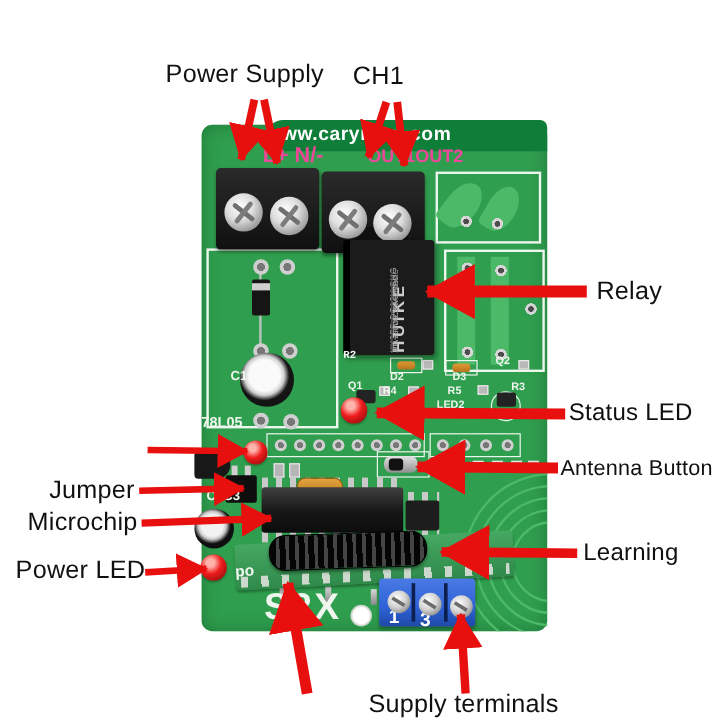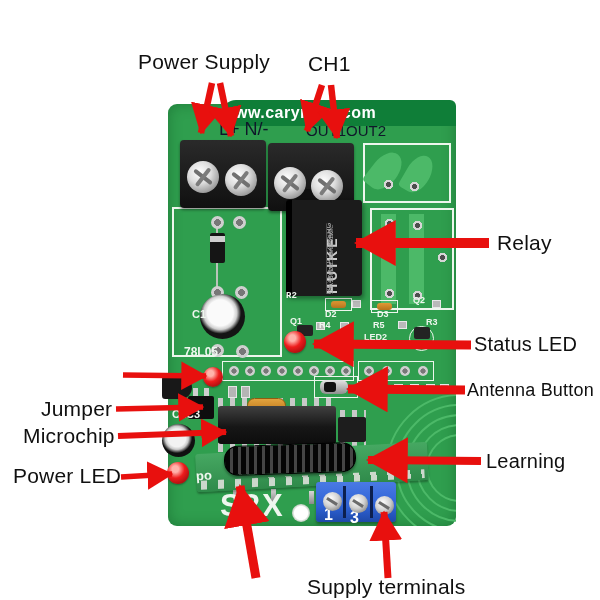--- a/index.html
+++ b/index.html
@@ -7,21 +7,21 @@
          font-family:"Liberation Sans",sans-serif;}
   #stage *{position:absolute;box-sizing:border-box;}
   .lbl{color:#101010;font-size:21px;font-weight:400;white-space:nowrap;z-index:9;letter-spacing:.2px;}
   
   .board{left:168px;top:104px;width:288px;height:422px;background:var(--board);border-radius:9px;z-index:1;
          box-shadow:inset 0 0 14px rgba(0,60,20,.35);}
   .band{left:222px;top:100px;width:234px;height:26px;background:var(--board_dark);
         border-radius:14px 6px 0 0;z-index:2;}
   .band span{position:static;display:block;text-align:center;color:#fff;font-weight:700;
              font-size:16px;line-height:26px;letter-spacing:.5px;}
-  .btxt{color:#0f172a;font-weight:400;z-index:2;white-space:nowrap;}
+  .btxt{color:#ec4899;font-weight:700;z-index:2;white-space:nowrap;}
   
   .tblock{width:86px;height:68px;background:linear-gradient(180deg,#2a2a2a,#101010);border-radius:4px;z-index:3;
           box-shadow:0 2px 3px rgba(0,0,0,.4);}
   .screw{border-radius:50%;background:radial-gradient(circle at 40% 35%,#fff,#ddd 40%,#999 75%,#565656);z-index:4;}
   .screw::before{content:"";position:absolute;left:15%;top:44%;width:70%;height:12%;
                  background:#707070;transform:rotate(38deg);border-radius:2px;}
   .screw::after{content:"";position:absolute;left:44%;top:15%;width:12%;height:70%;
                 background:#7c7c7c;transform:rotate(38deg);border-radius:2px;}
   
   .silk{border:2px solid var(--silk);z-index:2;}
@@ -175,21 +175,21 @@
   <div class="pad" style="left:418px;top:366px;width:10px;height:10px;"></div>
   <div style="left:394px;top:384px;width:9px;height:8px;background:#b5b5b5;border:1px solid #e8e8e8;z-index:3;"></div>
   <div style="left:410px;top:384px;width:9px;height:8px;background:#b5b5b5;border:1px solid #e8e8e8;z-index:3;"></div>
   <div style="left:426px;top:384px;width:9px;height:8px;background:#b5b5b5;border:1px solid #e8e8e8;z-index:3;"></div>
   <div style="left:440px;top:384px;width:9px;height:8px;background:#b5b5b5;border:1px solid #e8e8e8;z-index:3;"></div>
   <div class="wlbl" style="left:370px;top:381px;font-size:8px;writing-mode:vertical-rl;letter-spacing:1px;height:26px;">GND</div>
   <div class="silk" style="left:314px;top:376px;width:44px;height:22px;border-width:1px;"></div>
   <div style="left:320px;top:380px;width:28px;height:14px;background:linear-gradient(180deg,#e4e4e4,#8f8f8f);border-radius:6px;z-index:4;"></div>
   <div style="left:324px;top:382px;width:12px;height:10px;background:#111;border-radius:3px;z-index:5;"></div>
 
-  <div class="wlbl" style="left:168px;top:345px;font-size:12px;padding-left:16px;">78L05</div>
+  <div class="wlbl" style="left:168px;top:345px;font-size:12px;">78L05</div>
   <div style="left:162px;top:376px;width:30px;height:23px;background:#181818;border-radius:4px 14px 14px 4px;z-index:3;"></div>
   <div class="led" style="left:203px;top:367px;width:20px;height:20px;"></div>
 
   <div style="left:193px;top:388px;width:5px;height:10px;background:#cfcfcf;z-index:3;"></div>
   <div style="left:204px;top:388px;width:5px;height:10px;background:#cfcfcf;z-index:3;"></div>
   <div style="left:188px;top:396px;width:26px;height:23px;background:#0e0e0e;border-radius:2px;z-index:4;"></div>
   <div class="wlbl" style="left:172px;top:408px;font-size:11px;">C2C3</div>
   <div style="left:162px;top:424px;width:33px;height:33px;border-radius:50%;z-index:3;
        background:radial-gradient(circle at 45% 42%,#f2f2f2 0 34%,#c9c9c9 44%,#101010 58%);"></div>
   <div style="left:247px;top:398px;width:39px;height:15px;border-radius:8px;z-index:4;
@@ -253,21 +253,21 @@
       <line x1="123" y1="375" x2="206" y2="376" stroke-width="5.5" marker-end="url(#mM)"></line>
       <line x1="116" y1="409" x2="203" y2="407" stroke-width="5.5" marker-end="url(#mM)"></line>
       <line x1="118" y1="436" x2="226" y2="432" stroke-width="6" marker-end="url(#mM)"></line>
       <line x1="121" y1="477" x2="172" y2="474" stroke-width="5.5" marker-end="url(#mM)"></line>
       <line x1="256" y1="578" x2="240" y2="486" stroke-width="9" marker-end="url(#mB)"></line>
       <line x1="388" y1="578" x2="384" y2="512" stroke-width="7" marker-end="url(#mT)"></line>
     </g>
   </svg>
 
   <div class="lbl" style="left:138px;top:50px;">Power Supply</div>
-  <div class="lbl" style="left:308px;top:52px;text-align:center;">CH1</div>
+  <div class="lbl" style="left:294px;top:52px;text-align:center;">CH1</div>
   <div class="lbl" style="left:497px;top:231px;">Relay</div>
   <div class="lbl" style="left:474px;top:333px;font-size:20px;">Status LED</div>
   <div class="lbl" style="left:467px;top:380px;font-size:18px;">Antenna Button</div>
   <div class="lbl" style="left:486px;top:450px;font-size:20px;">Learning</div>
   <div class="lbl" style="left:41px;top:397px;">Jumper</div>
   <div class="lbl" style="left:23px;top:424px;">Microchip</div>
   <div class="lbl" style="left:13px;top:464px;">Power LED</div>
   <div class="lbl" style="left:307px;top:575px;">Supply terminals</div>
 
 </div>

